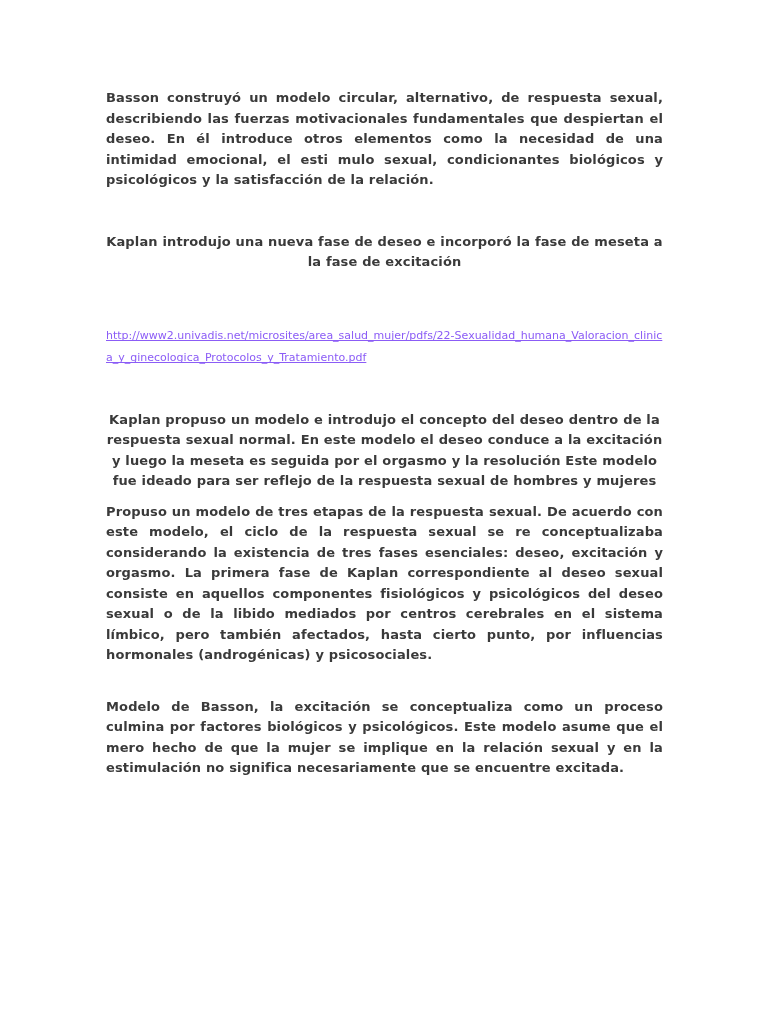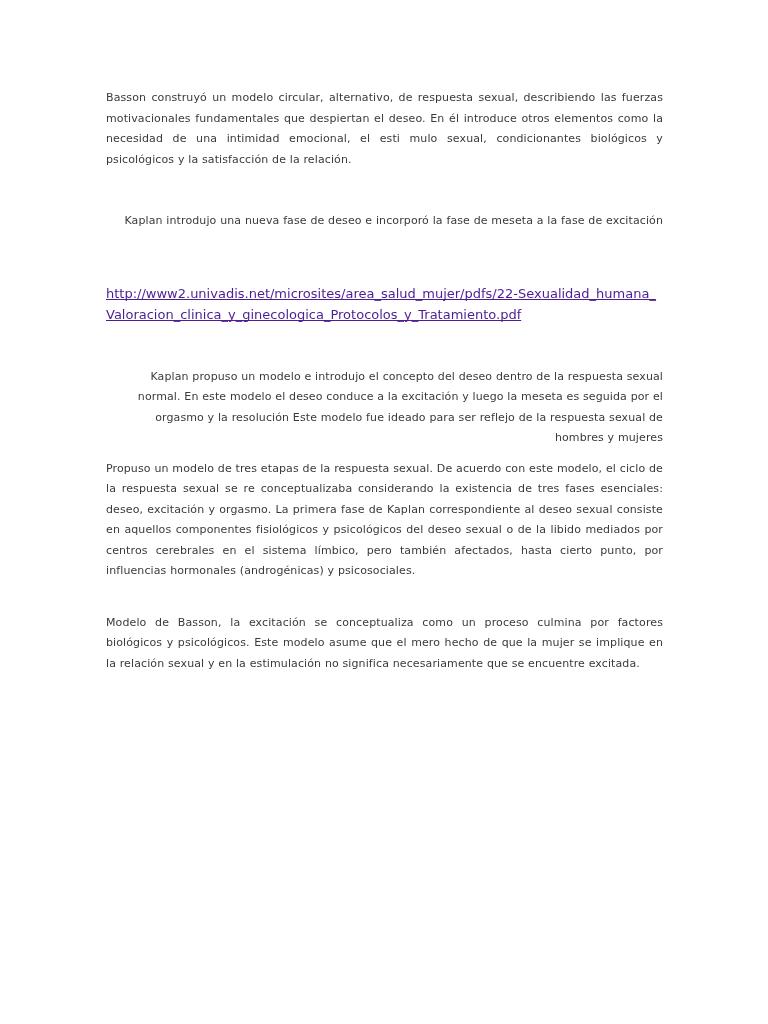--- a/index.html
+++ b/index.html
@@ -23,38 +23,39 @@
     box-sizing: border-box;
   }
   .doc-body {
     position: absolute;
     left: 106px;
     top: 88px;
     width: 557px;
   }
   p.para {
     margin: 0;
-    font-size: 11px;
+    font-size: 13px;
     line-height: 20.5px;
     color: #3a3a3a;
     letter-spacing: 0.01em;
     word-spacing: 0.01em;
+    font-weight: bold;
   }
   p.justify  { text-align: justify; text-justify: inter-word; }
-  p.left     { text-align: right; }
+  p.left     { text-align: center; }
   
   .gap-lg { height: 41px; }
   .gap-md { height: 31px; }
   .gap-xs { height: 10px; }
   a.doc-link {
-    color: #4c1d95;
+    color: #8b5cf6;
     text-decoration: underline;
     text-decoration-skip-ink: none;
     word-break: break-all;
-    font-size: 13px;
+    font-size: 11px;
     line-height: 20.5px;
     display: inline;
     cursor: pointer;
   }
   .link-block {
     text-align: left;
   }
 </style>
 </head>
 <body>

